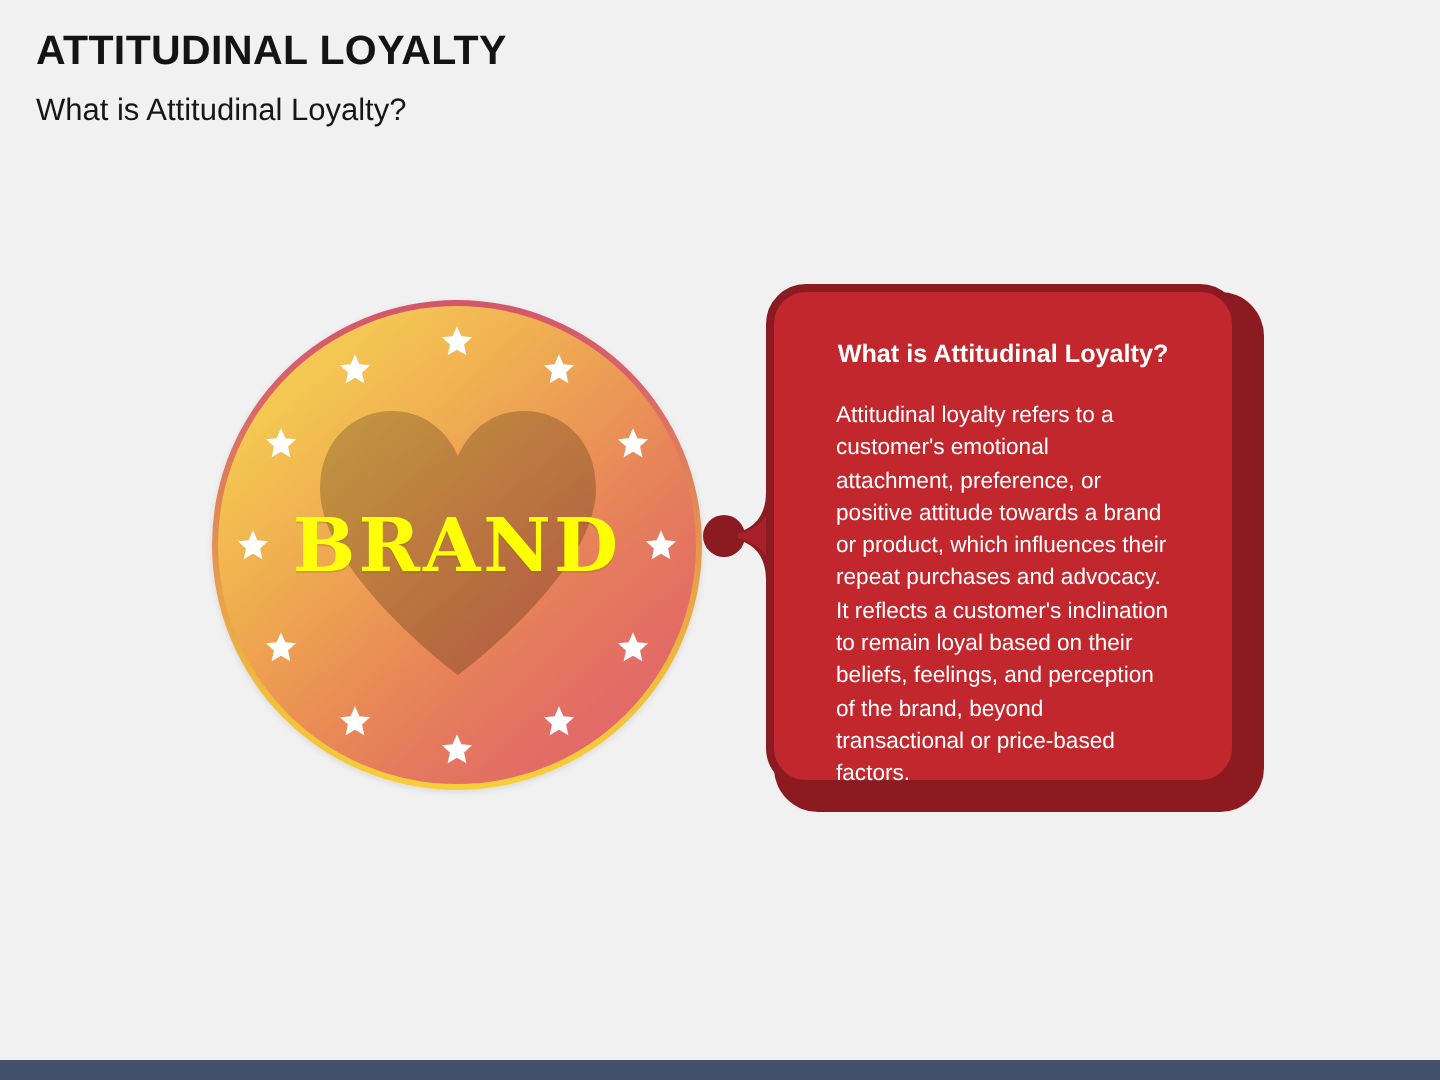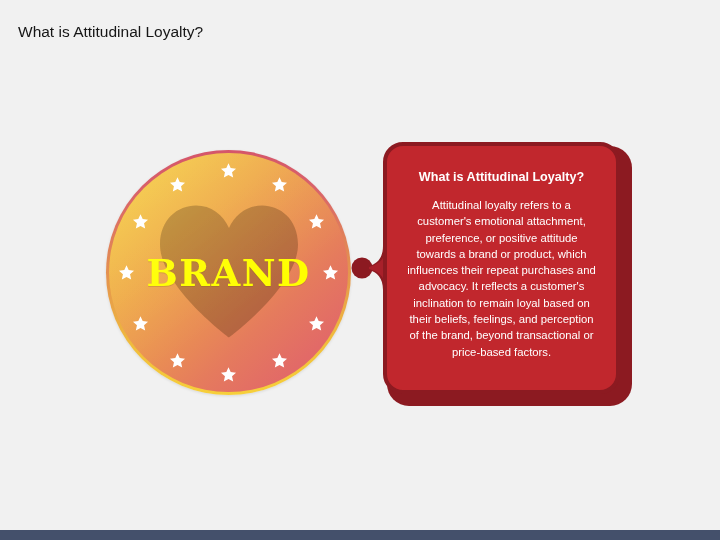--- a/index.html
+++ b/index.html
@@ -150,23 +150,22 @@
     font-size: 12.6px;
     font-weight: bold;
     text-align: center;
     line-height: 1.2;
     margin: 0 0 12px 0;
   }
   #callout-text {
     color: #ffffff;
     font-size: 11.3px;
     font-weight: normal;
-    text-align: center;
     line-height: 1.44;
-    margin: 4px;
+    margin: 15px;
   }
 
   
   #callout-tail {
     position: absolute;
     left: -32px;
     top: 104px;
     width: 40px;
     height: 44px;
   }
@@ -179,20 +178,21 @@
     bottom: 0;
     width: 720px;
     height: 10px;
     background: #44506b;
   }
 </style>
 </head>
 <body>
 
 <div id="slide-header">
+  <h1 id="slide-title">ATTITUDINAL LOYALTY</h1>
   <h2 id="slide-subtitle">What is Attitudinal Loyalty?</h2>
 </div>
 
 <div id="badge-wrap">
   <div id="badge-ring">
     <div id="badge-face">
 
       <div id="heart-shape">
         <svg viewBox="0 0 100 100" xmlns="http://www.w3.org/2000/svg" aria-hidden="true">
           <path d="M50 92 C 50 92, 4 58, 4 30 C 4 13, 16 4, 28 4 C 38 4, 46 10, 50 19 C 54 10, 62 4, 72 4 C 84 4, 96 13, 96 30 C 96 58, 50 92, 50 92 Z" fill="rgba(70,40,10,0.30)"></path>

